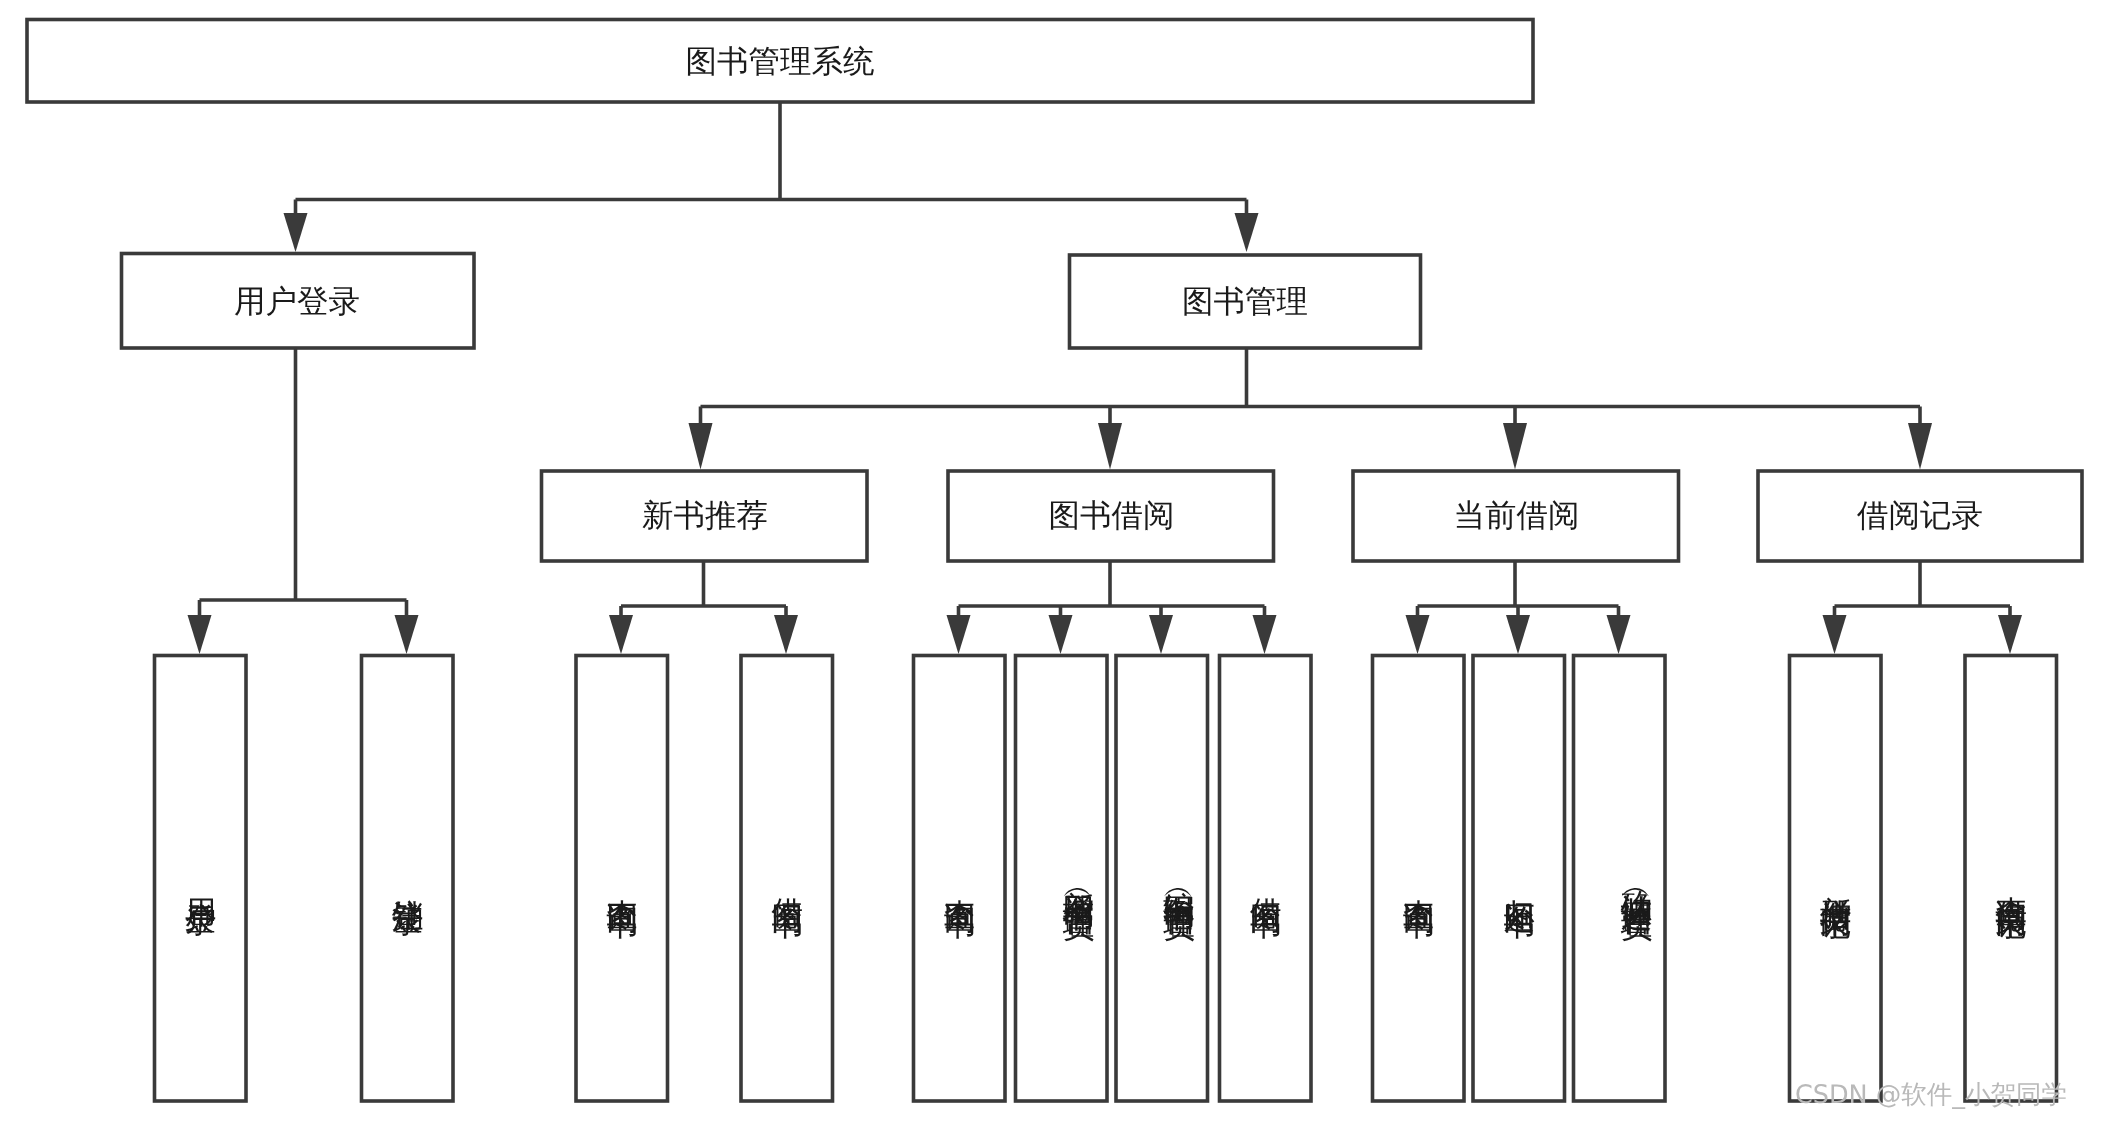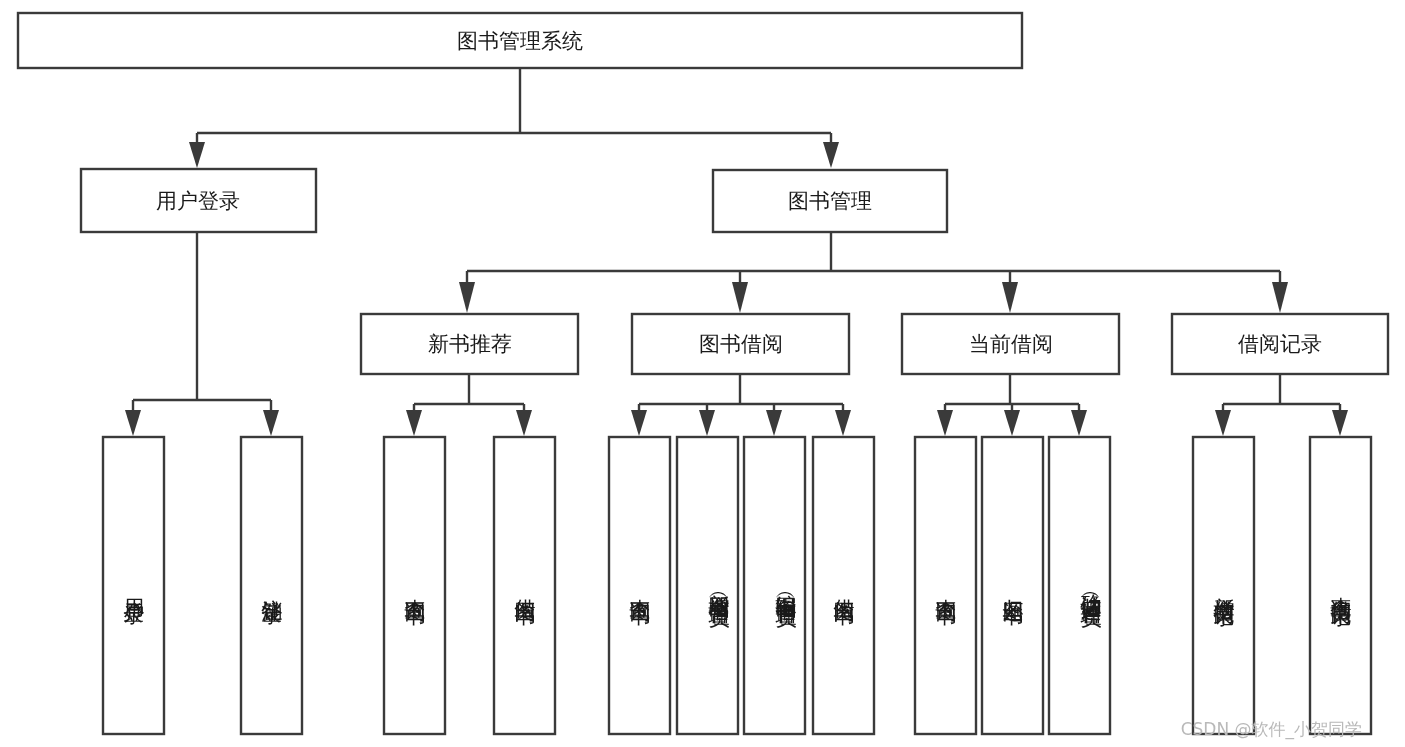--- a/index.html
+++ b/index.html
@@ -57,21 +57,21 @@
     font-family: "DejaVu Sans", "Liberation Sans", sans-serif;
     font-size: 21px;
     line-height: 1.18;
     color: #1a1a1a;
     letter-spacing: 2px;
     white-space: nowrap;
     pointer-events: none;
   }
   .watermark {
     position: absolute;
-    right: 24px;
+    right: 8px;
     bottom: 6px;
     font-family: "DejaVu Sans", "Liberation Sans", sans-serif;
     font-size: 17px;
     color: #b9b9b9;
     white-space: nowrap;
   }
 </style>
 </head>
 <body>
 

